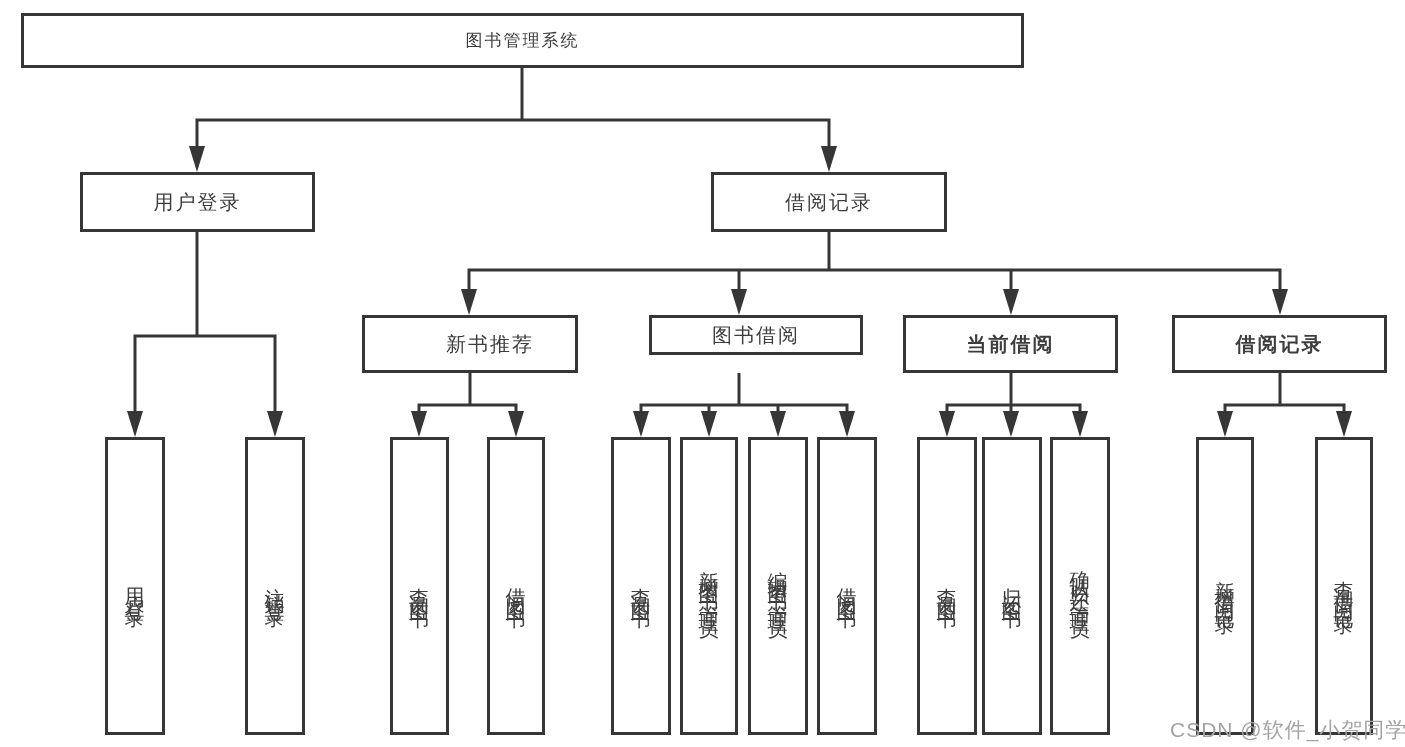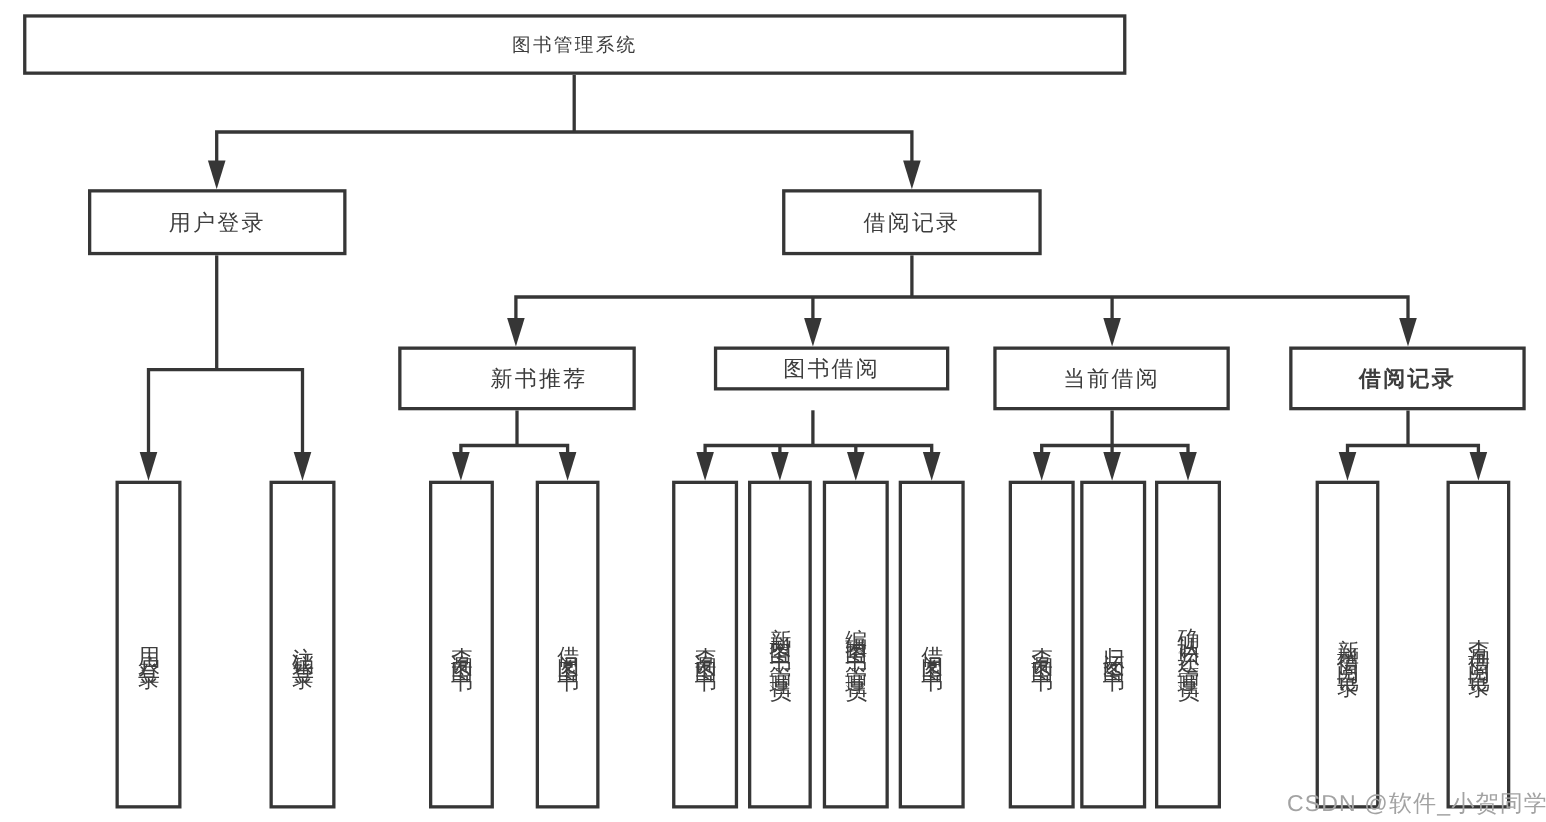--- a/index.html
+++ b/index.html
@@ -106,21 +106,21 @@
   <div class="box" style="left:711px;top:172px;width:236px;height:60px;">
     <span class="hlabel">借阅记录</span>
   </div>
 
   <div class="box" style="left:362px;top:315px;width:216px;height:58px;padding-left:40px;">
     <span class="hlabel">新书推荐</span>
   </div>
   <div class="box" style="left:633px;top:315px;width:214px;height:40px;margin-left:16px;">
     <span class="hlabel">图书借阅</span>
   </div>
-  <div class="box" style="left:903px;top:315px;width:215px;height:58px;">
+  <div class="box" style="left:903px;top:315px;width:215px;height:58px;font-weight:bold;">
     <span class="hlabel">当前借阅</span>
   </div>
   <div class="box" style="left:1172px;top:315px;width:215px;height:58px;font-weight:bold;">
     <span class="hlabel">借阅记录</span>
   </div>
 
   <div class="box" style="left:105px;top:437px;width:60px;height:298px;">
     <span class="vlabel">用户登录</span>
   </div>
   <div class="box" style="left:245px;top:437px;width:60px;height:298px;">

